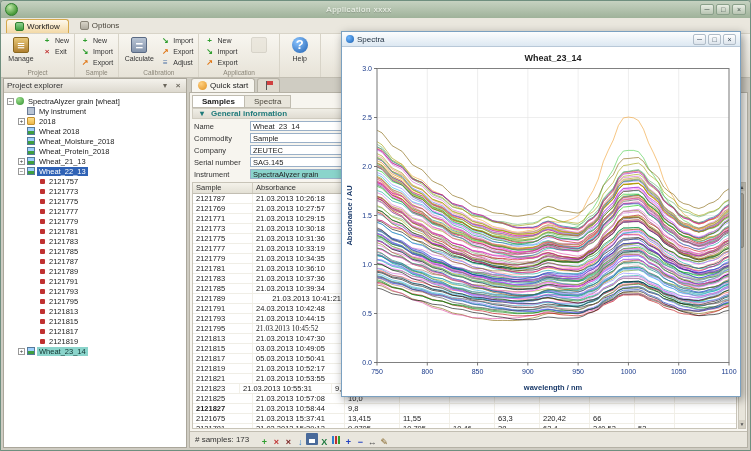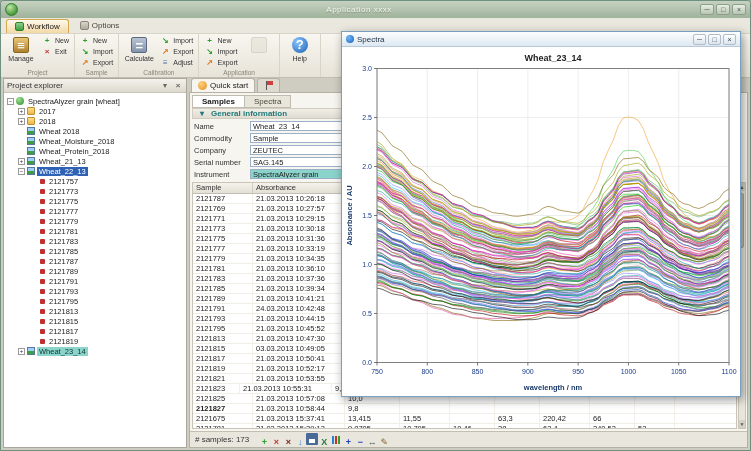--- a/index.html
+++ b/index.html
@@ -250,23 +250,23 @@
       <span class="ic ic-pin"></span>
       <span class="ic ic-x"></span>
     </div>
     <div id="tree">
         <div class="titem" style="padding-left: 3px;">
           <span class="expander">−</span>
           <span class="ic ic-instrument" style="height: 8px; width: 8px; line-height: 8px; font-size: 6px;"></span>
           <span class="tlabel">SpectraAlyzer grain [wheat]</span>
         </div>
         <div class="titem" style="padding-left: 14px;">
-          <span class="expander">+</span>
-          <span class="ic ic-folder" style="height: 8px; width: 8px; line-height: 8px; font-size: 6px;"></span>
-          <span class="tlabel">2017</span>
+          <span class="expander-spacer"></span>
+          <span class="ic ic-computer" style="height: 8px; width: 8px; line-height: 8px; font-size: 6px;"></span>
+          <span class="tlabel">My instrument</span>
         </div>
         <div class="titem" style="padding-left: 14px;">
           <span class="expander">+</span>
           <span class="ic ic-folder" style="height: 8px; width: 8px; line-height: 8px; font-size: 6px;"></span>
           <span class="tlabel">2018</span>
         </div>
         <div class="titem" style="padding-left: 14px;">
           <span class="expander-spacer"></span>
           <span class="ic ic-app" style="height: 8px; width: 8px; line-height: 8px; font-size: 6px;"></span>
           <span class="tlabel">Wheat 2018</span>
@@ -543,21 +543,21 @@
               <div class="td" style="width: 55px;">9,5</div>
               <div class="td" style="width: 50px;"></div>
               <div class="td" style="width: 45px;"></div>
               <div class="td" style="width: 45px;"></div>
               <div class="td" style="width: 50px;"></div>
               <div class="td" style="width: 45px;"></div>
               <div class="td" style="width: 40px;"></div>
             </div>
             <div class="trow">
               <div class="td" style="width: 60px;">2121789</div>
-              <div class="td" style="width: 92px;">21.03.2013 10:41:21</div>
+              <div class="td" style="width: 92px; text-align: right;">21.03.2013 10:41:21</div>
               <div class="td" style="width: 55px;">9,7</div>
               <div class="td" style="width: 50px;"></div>
               <div class="td" style="width: 45px;"></div>
               <div class="td" style="width: 45px;"></div>
               <div class="td" style="width: 50px;"></div>
               <div class="td" style="width: 45px;"></div>
               <div class="td" style="width: 40px;"></div>
             </div>
             <div class="trow">
               <div class="td" style="width: 60px;">2121791</div>
@@ -576,21 +576,21 @@
               <div class="td" style="width: 55px;">9,9</div>
               <div class="td" style="width: 50px;"></div>
               <div class="td" style="width: 45px;"></div>
               <div class="td" style="width: 45px;"></div>
               <div class="td" style="width: 50px;"></div>
               <div class="td" style="width: 45px;"></div>
               <div class="td" style="width: 40px;"></div>
             </div>
             <div class="trow">
               <div class="td" style="width: 60px;">2121795</div>
-              <div class="td" style="width: 92px;">21.03.2013 10:45:52</div>
+              <div class="td" style="width: 92px; font-family: Liberation Serif, serif;">21.03.2013 10:45:52</div>
               <div class="td" style="width: 55px;">10,0</div>
               <div class="td" style="width: 50px;"></div>
               <div class="td" style="width: 45px;"></div>
               <div class="td" style="width: 45px;"></div>
               <div class="td" style="width: 50px;"></div>
               <div class="td" style="width: 45px;"></div>
               <div class="td" style="width: 40px;"></div>
             </div>
             <div class="trow">
               <div class="td" style="width: 60px;">2121813</div>
@@ -609,21 +609,21 @@
               <div class="td" style="width: 55px;">9,8</div>
               <div class="td" style="width: 50px;"></div>
               <div class="td" style="width: 45px;"></div>
               <div class="td" style="width: 45px;"></div>
               <div class="td" style="width: 50px;"></div>
               <div class="td" style="width: 45px;"></div>
               <div class="td" style="width: 40px;"></div>
             </div>
             <div class="trow">
               <div class="td" style="width: 60px;">2121817</div>
-              <div class="td" style="width: 92px;">21.03.2013 10:50:41</div>
+              <div class="td" style="width: 92px;">05.03.2013 10:50:41</div>
               <div class="td" style="width: 55px;">10,1</div>
               <div class="td" style="width: 50px;"></div>
               <div class="td" style="width: 45px;"></div>
               <div class="td" style="width: 45px;"></div>
               <div class="td" style="width: 50px;"></div>
               <div class="td" style="width: 45px;"></div>
               <div class="td" style="width: 40px;"></div>
             </div>
             <div class="trow">
               <div class="td" style="width: 60px;">2121819</div>

